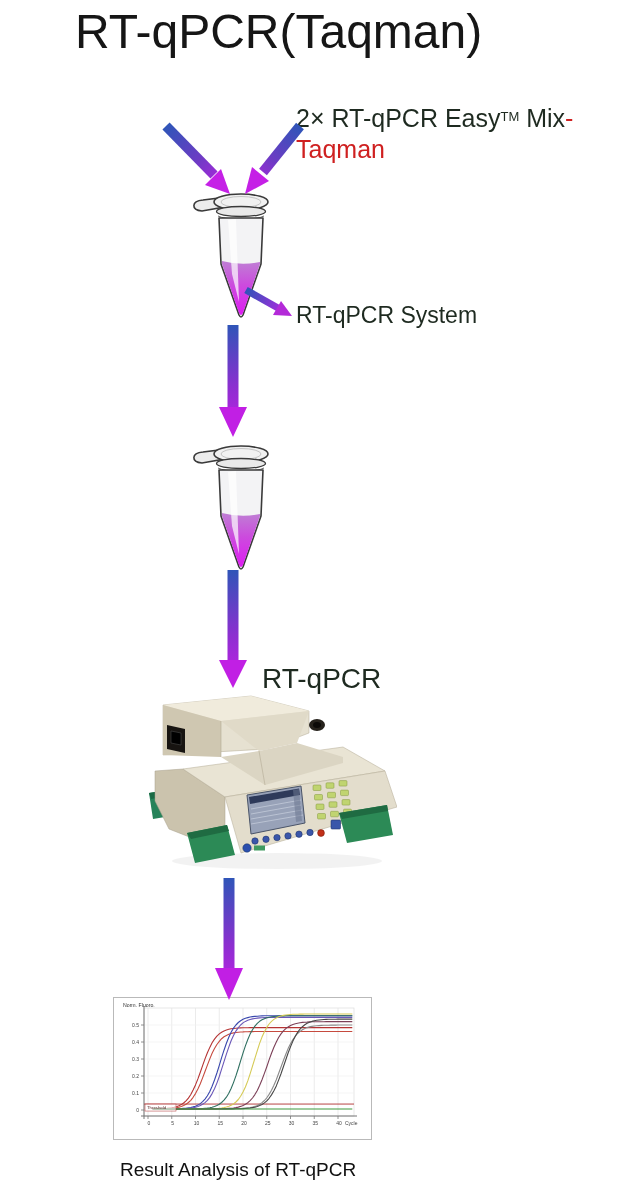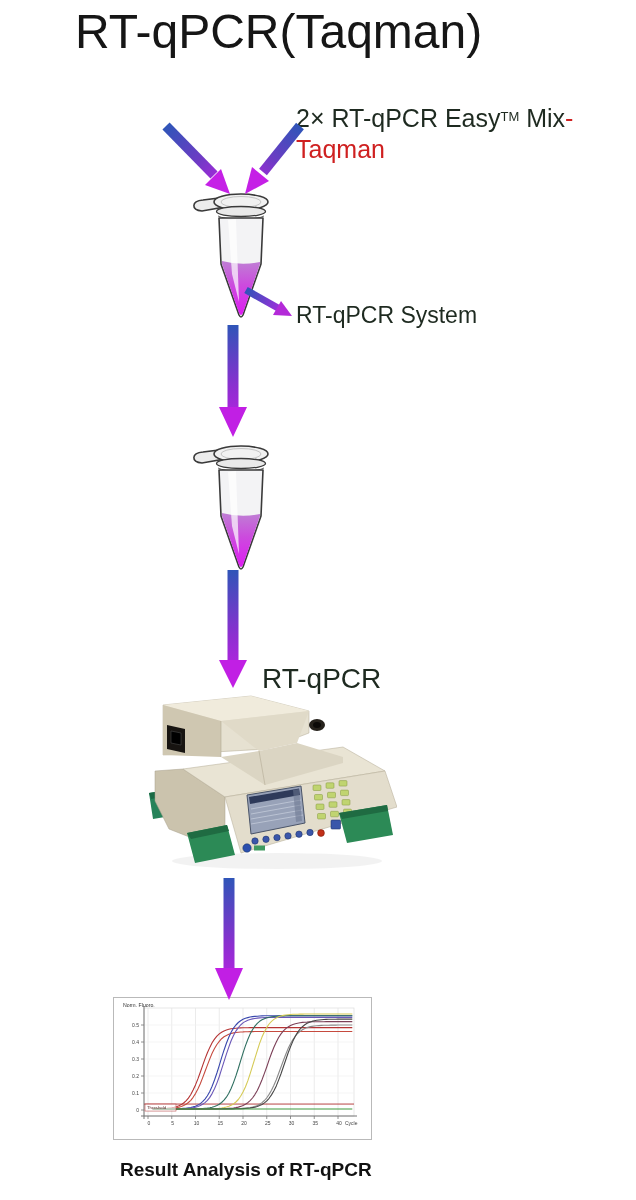--- a/index.html
+++ b/index.html
@@ -9,21 +9,21 @@
          letter-spacing:0px;white-space:nowrap;}
   .reagent-left{position:absolute;left:10px;top:103px;font-size:25px;line-height:32px;color:#1e2a20;}
   .reagent-right{position:absolute;left:296px;top:101px;font-size:25px;line-height:31px;color:#1e2a20;}
   .reagent-right .red{color:#cf2020;}
   .reagent-right sup{font-size:13px;vertical-align:6px;}
   .reagent-right sub{font-size:16px;vertical-align:-4px;}
   .step-label{position:absolute;font-size:28px;white-space:nowrap;color:#1e2a20;}
   .lbl-system{left:296px;top:302px;font-size:23px;}
   .lbl-template{left:262px;top:369px;}
   .lbl-run{left:262px;top:630px;margin-top:33px;}
-  .result-title{position:absolute;left:120px;top:1159px;font-size:19px;font-weight:700;color:#111;}
+  .result-title{position:absolute;left:120px;top:1159px;font-size:19px;font-weight:400;color:#111;}
   .overlay{position:absolute;left:0;top:0;z-index:3;pointer-events:none;}
   .tube{position:absolute;width:100px;height:135px;z-index:2;}
   .tube-1{left:188px;top:190px;}
   .tube-2{left:188px;top:442px;}
   .machine{position:absolute;left:147px;top:693px;width:250px;height:180px;z-index:2;}
   .chartbox{position:absolute;left:113px;top:997px;width:259px;height:143px;background:#fff;
             border:1px solid #b9b9b9;box-sizing:border-box;z-index:2;}
   .chartbox svg{display:block;}
 </style>
 </head>

